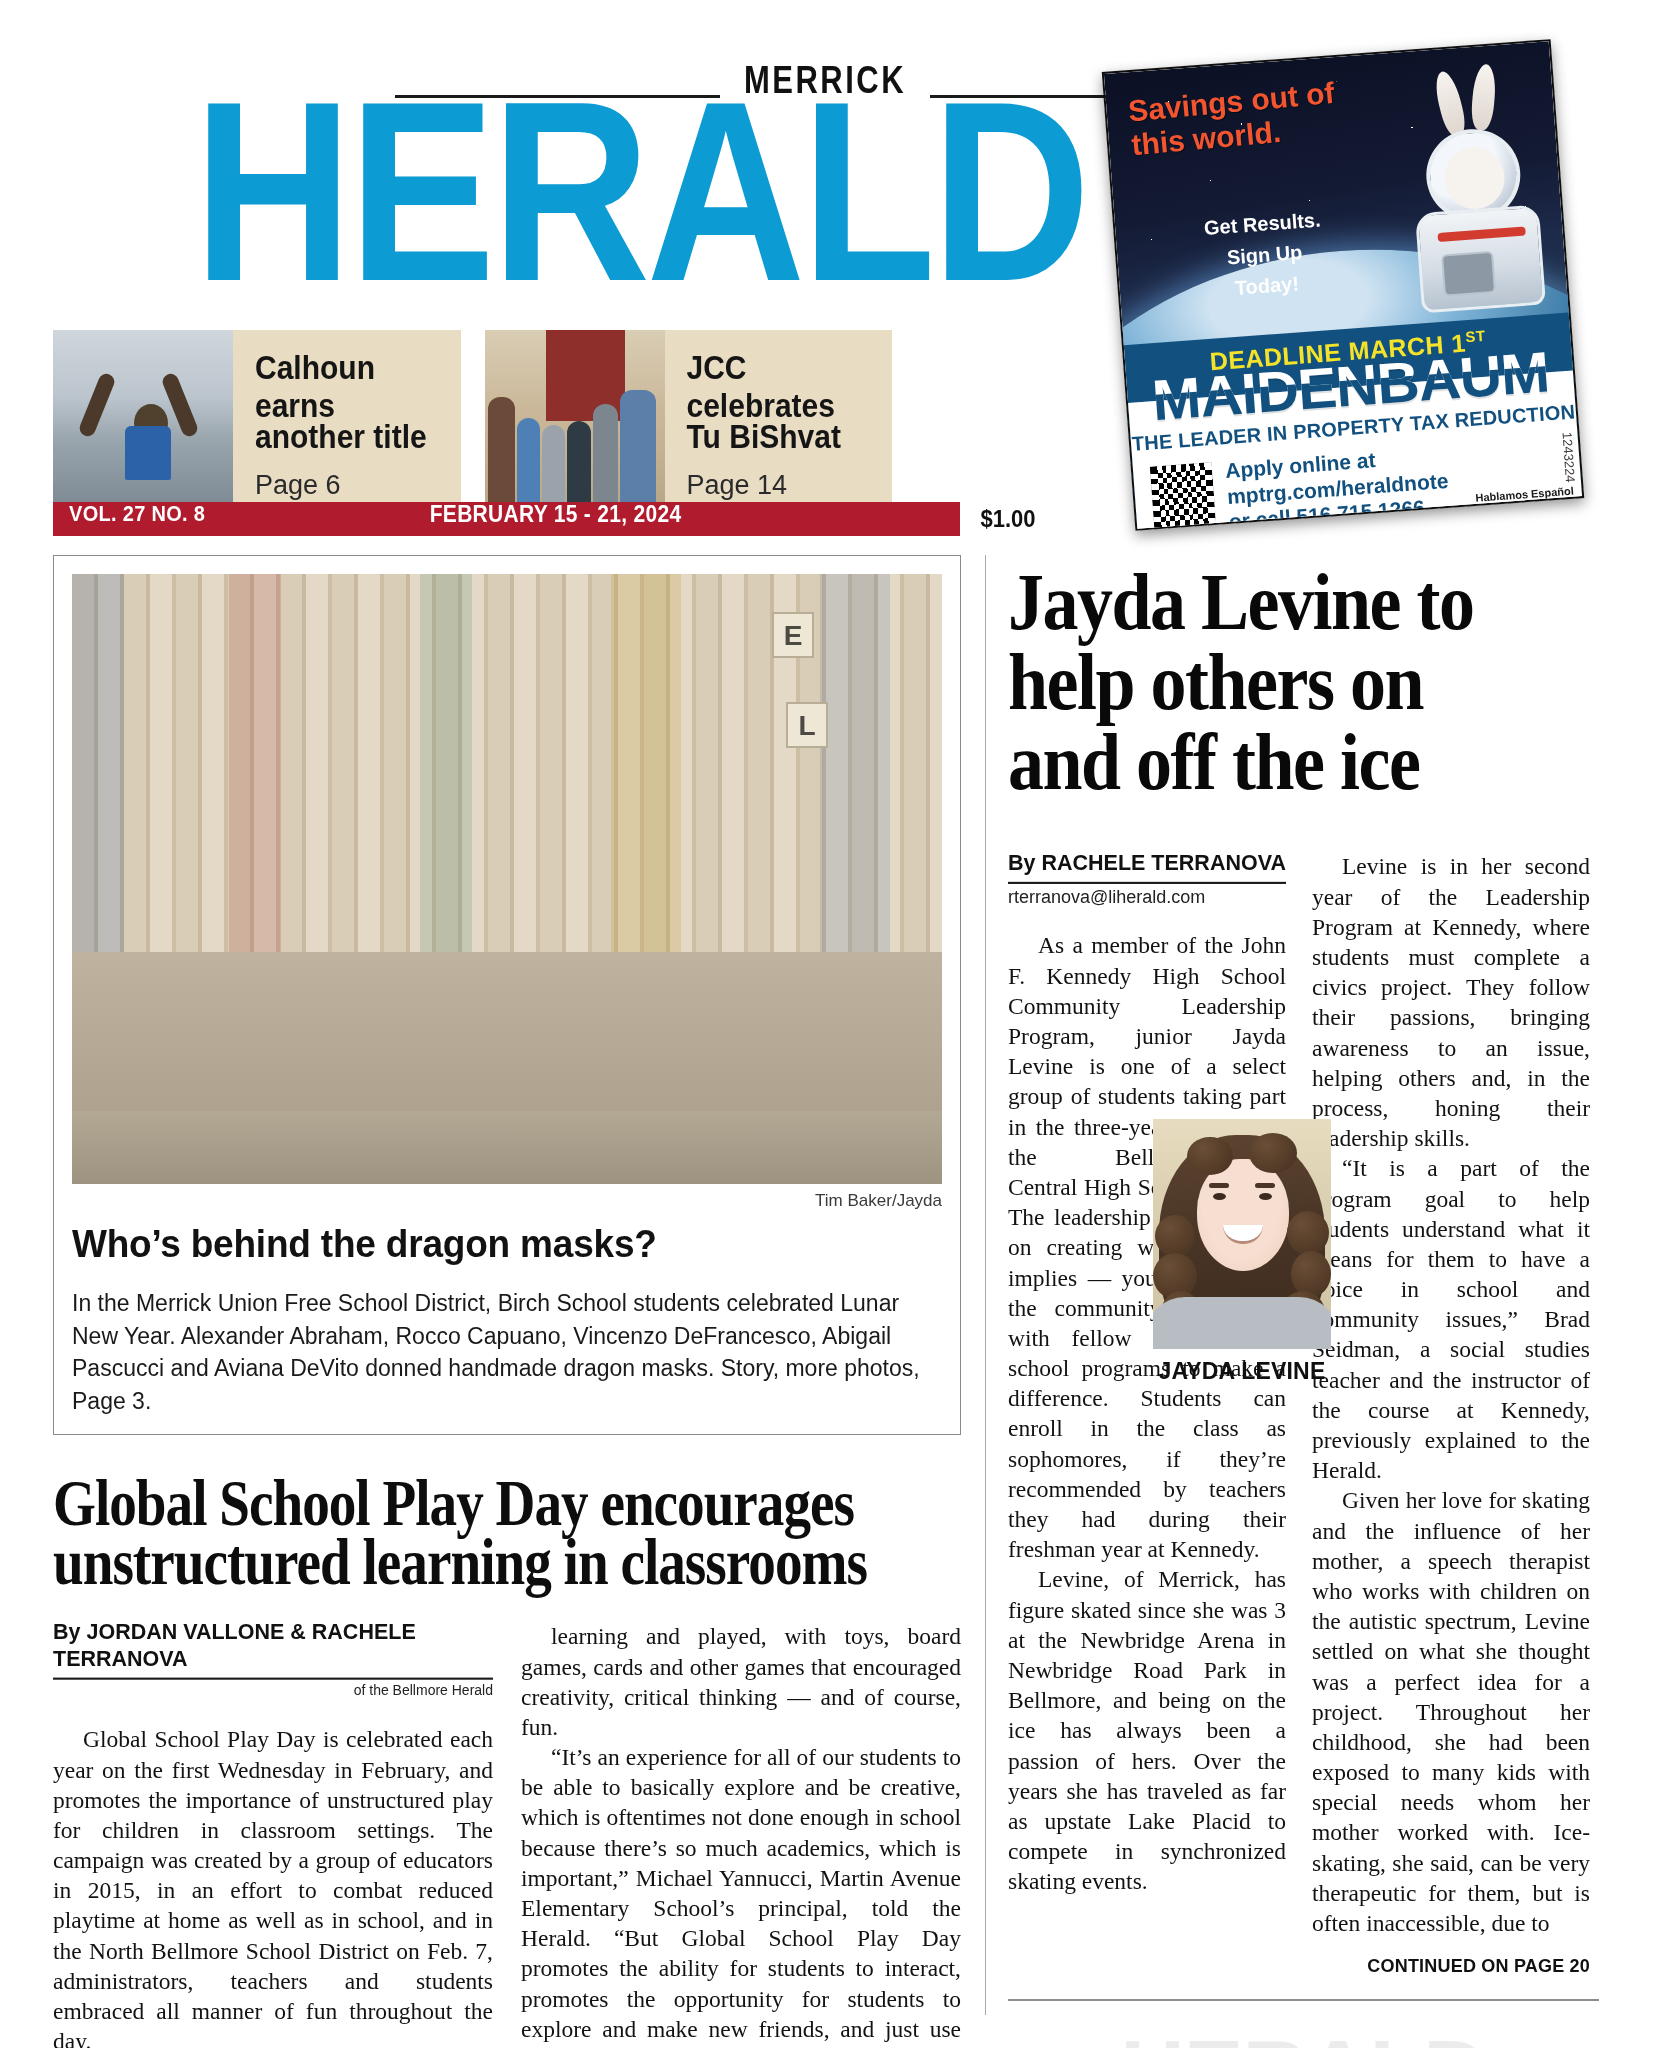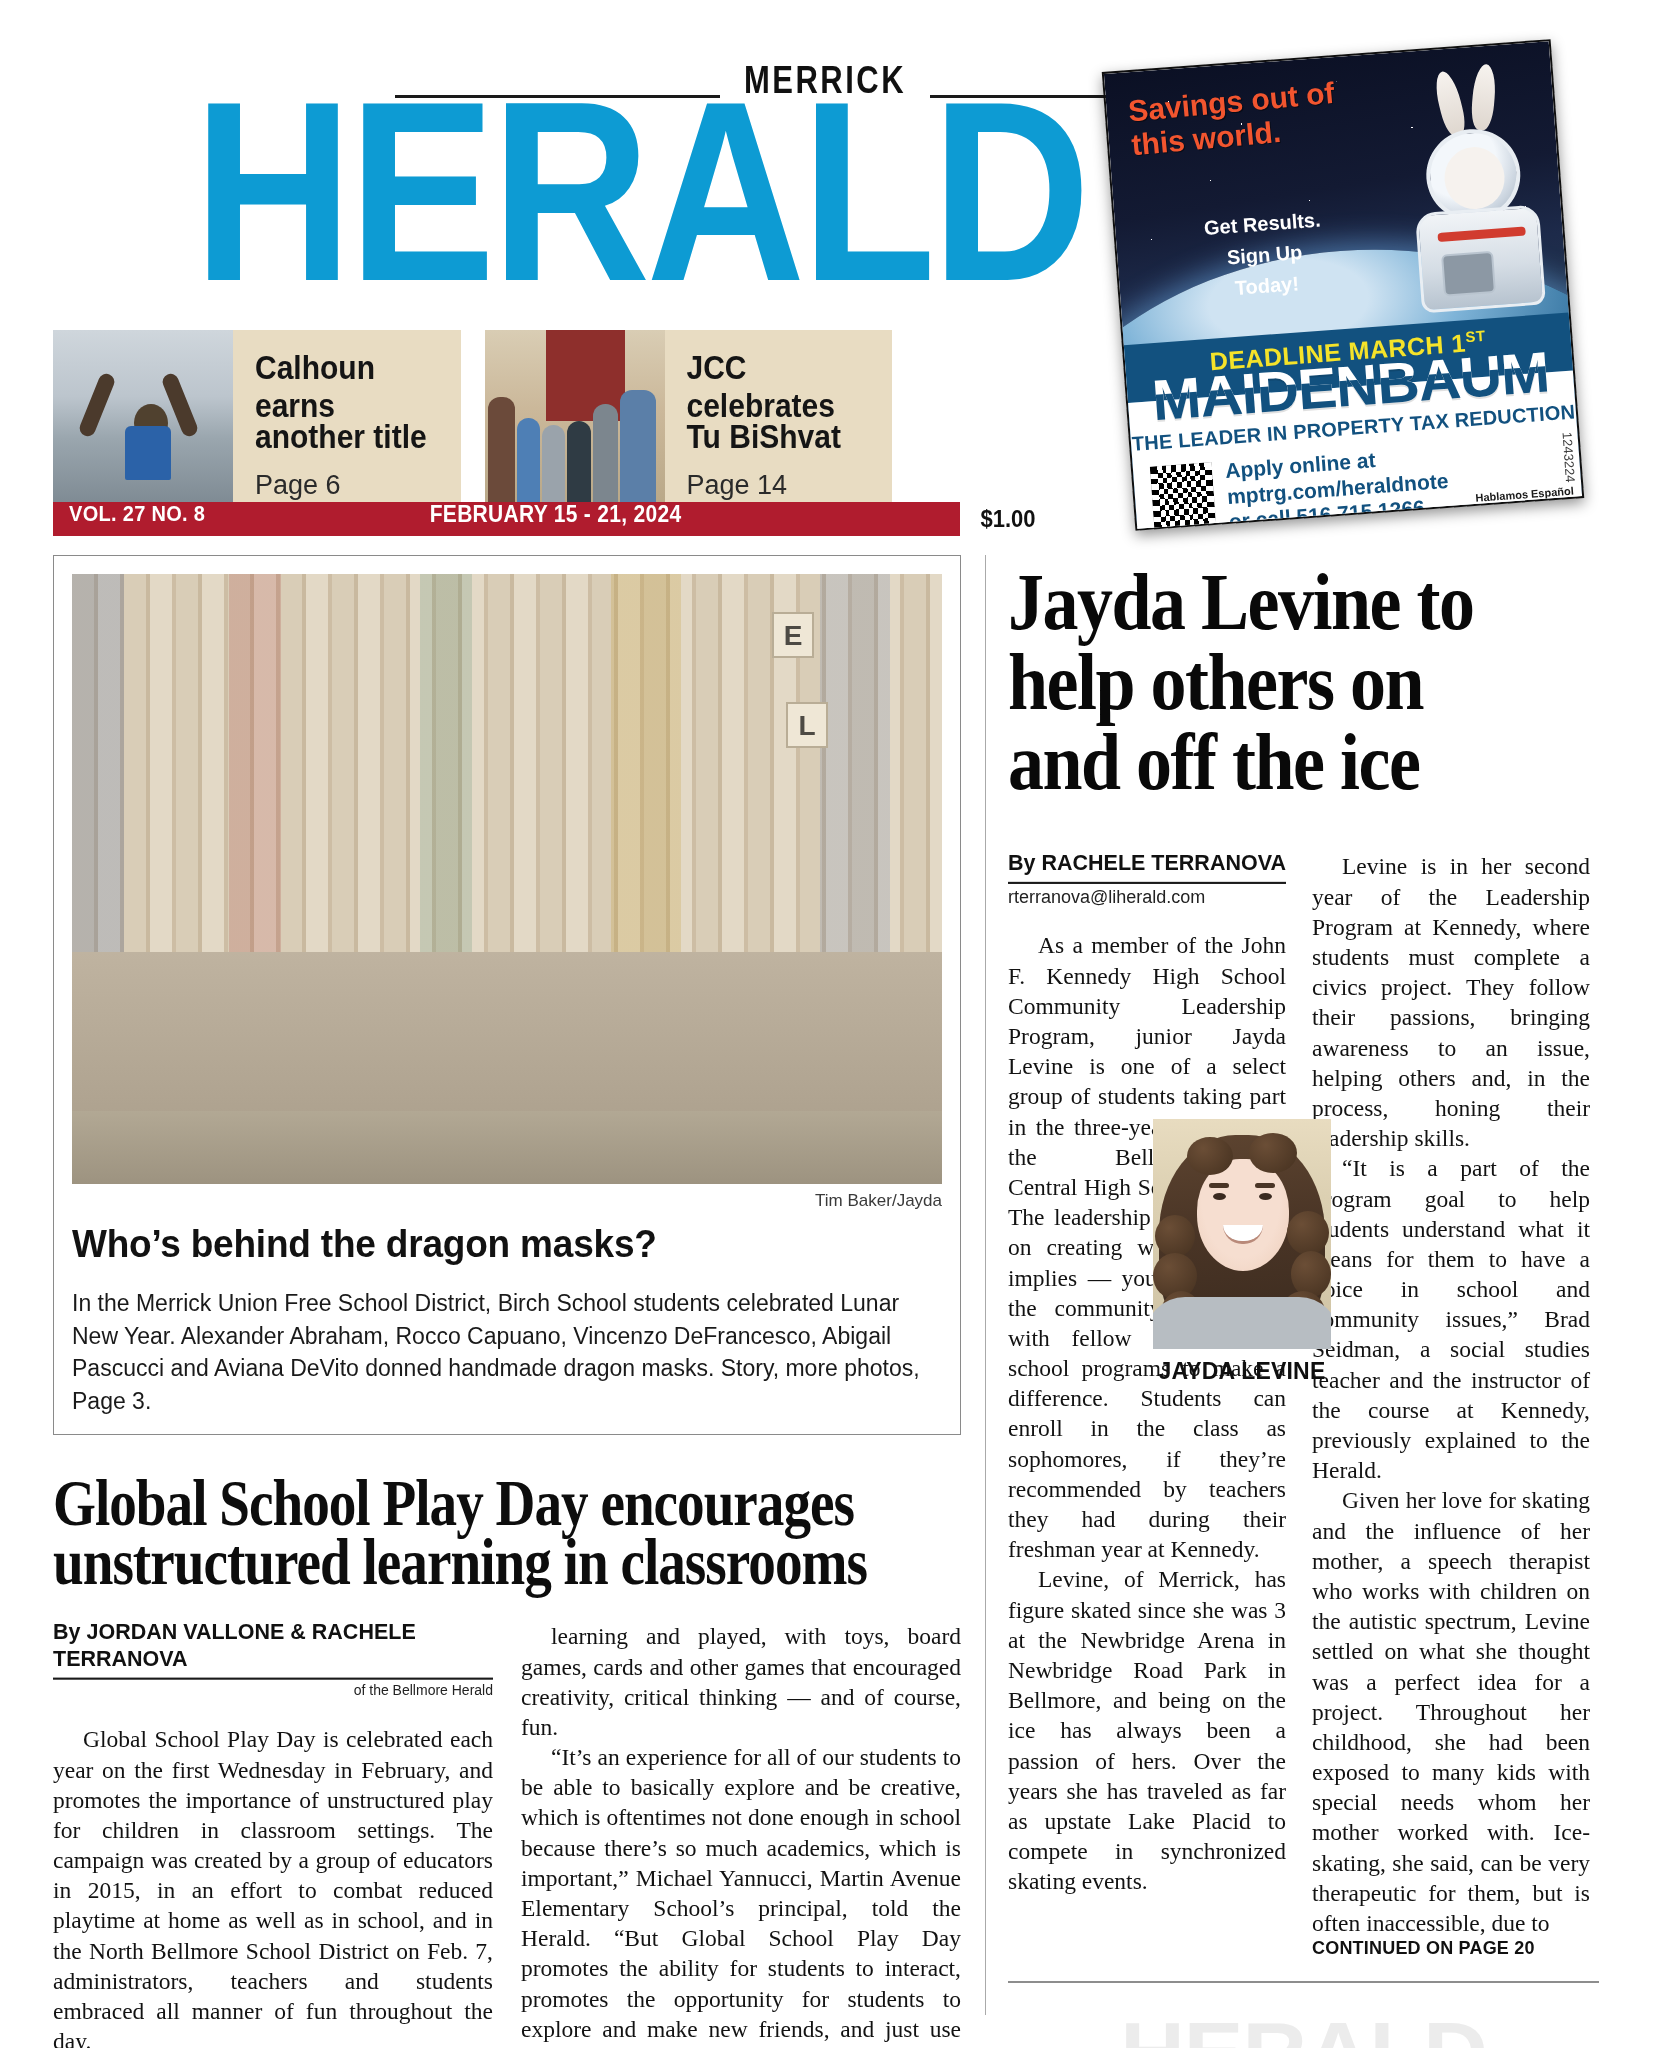--- a/index.html
+++ b/index.html
@@ -412,21 +412,21 @@
     border-radius:40px 40px 0 0; background:#b7bdc2;
   }
   .jl-portrait-cap {
     font-family: "Liberation Sans", sans-serif; font-weight: 700;
     font-size: 23px; color: #0f0f0f; text-align: center; margin-top: 9px;
     letter-spacing: .2px; transform: scaleY(1.06);
   }
 
   .jl-contd {
     font-family: "Liberation Sans", sans-serif; font-weight: 700;
-    font-size: 18px; color: #111; text-align: left; 
+    font-size: 18px; color: #111; text-align: right; margin-top: 18px;
     letter-spacing: .2px;
   }
 
   .hr-thin { height:2px; background:#8d8d8d; margin: 22px 0 0 0; }
 
   
   .watermark { position: relative; margin-top: 26px; text-align: center; }
   .wm-herald {
     font-family: "Liberation Sans", sans-serif; font-weight: 700;
     font-size: 86px; color: #ececec; letter-spacing: -1px;

